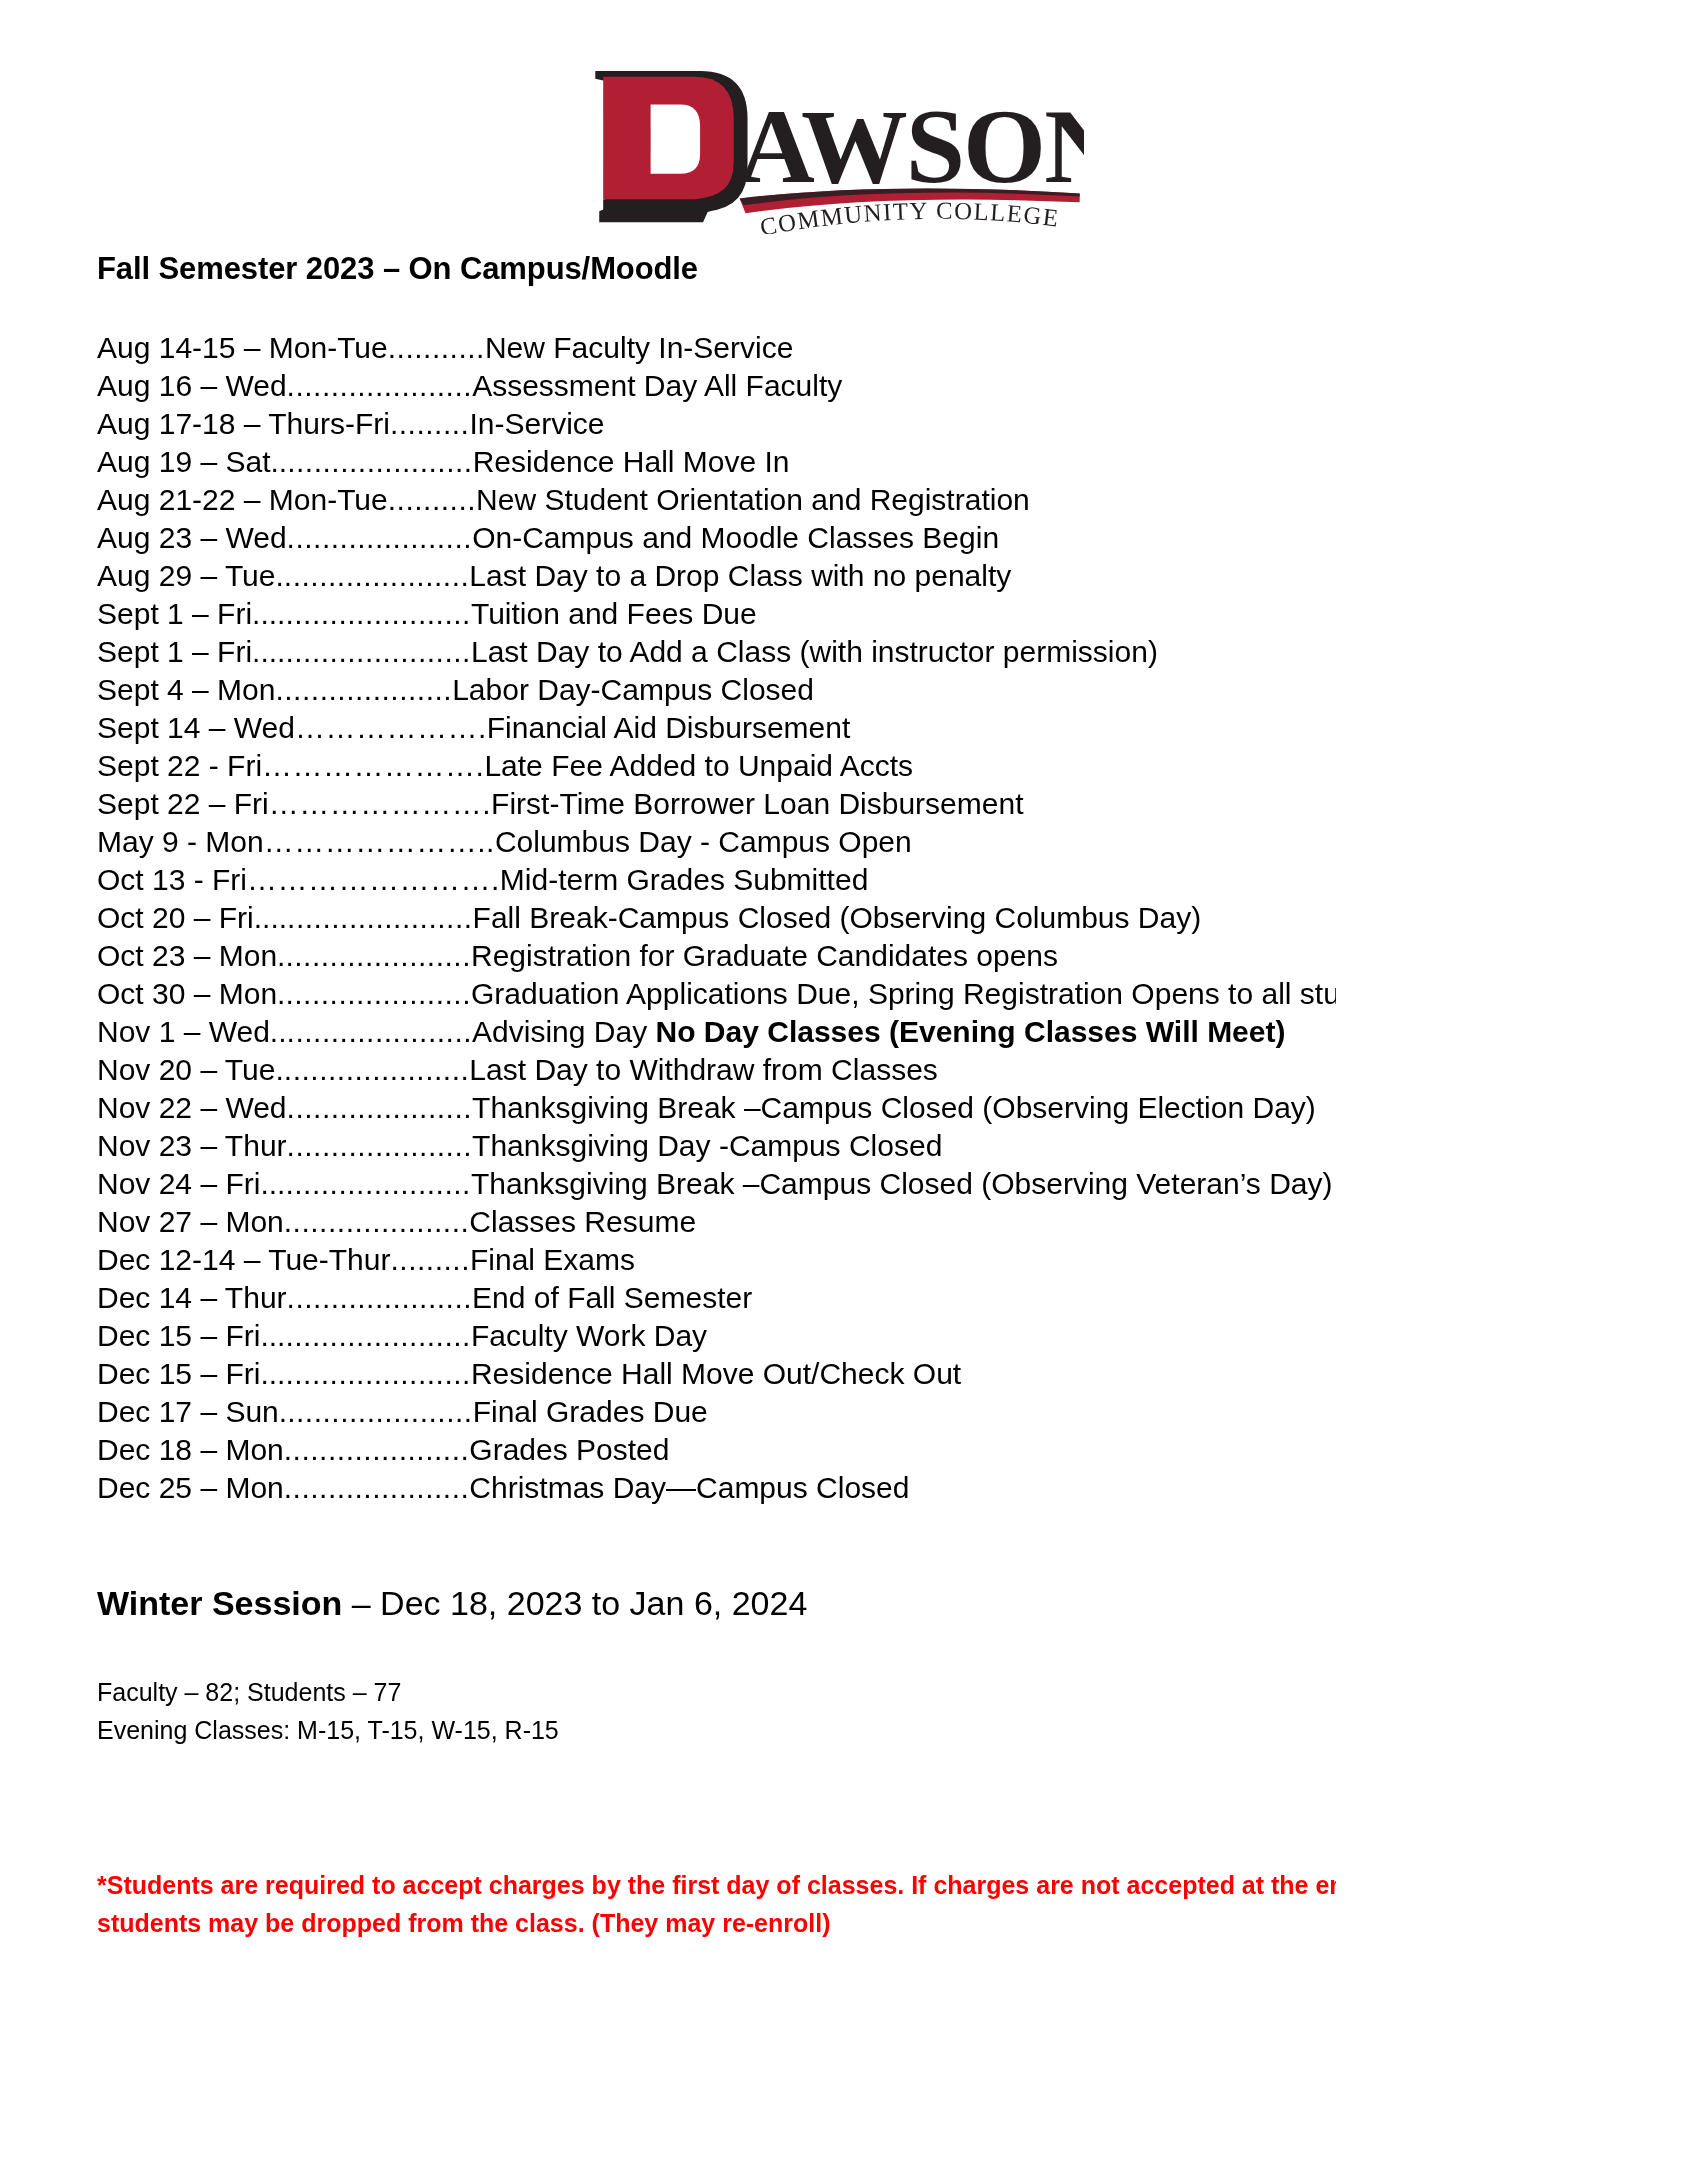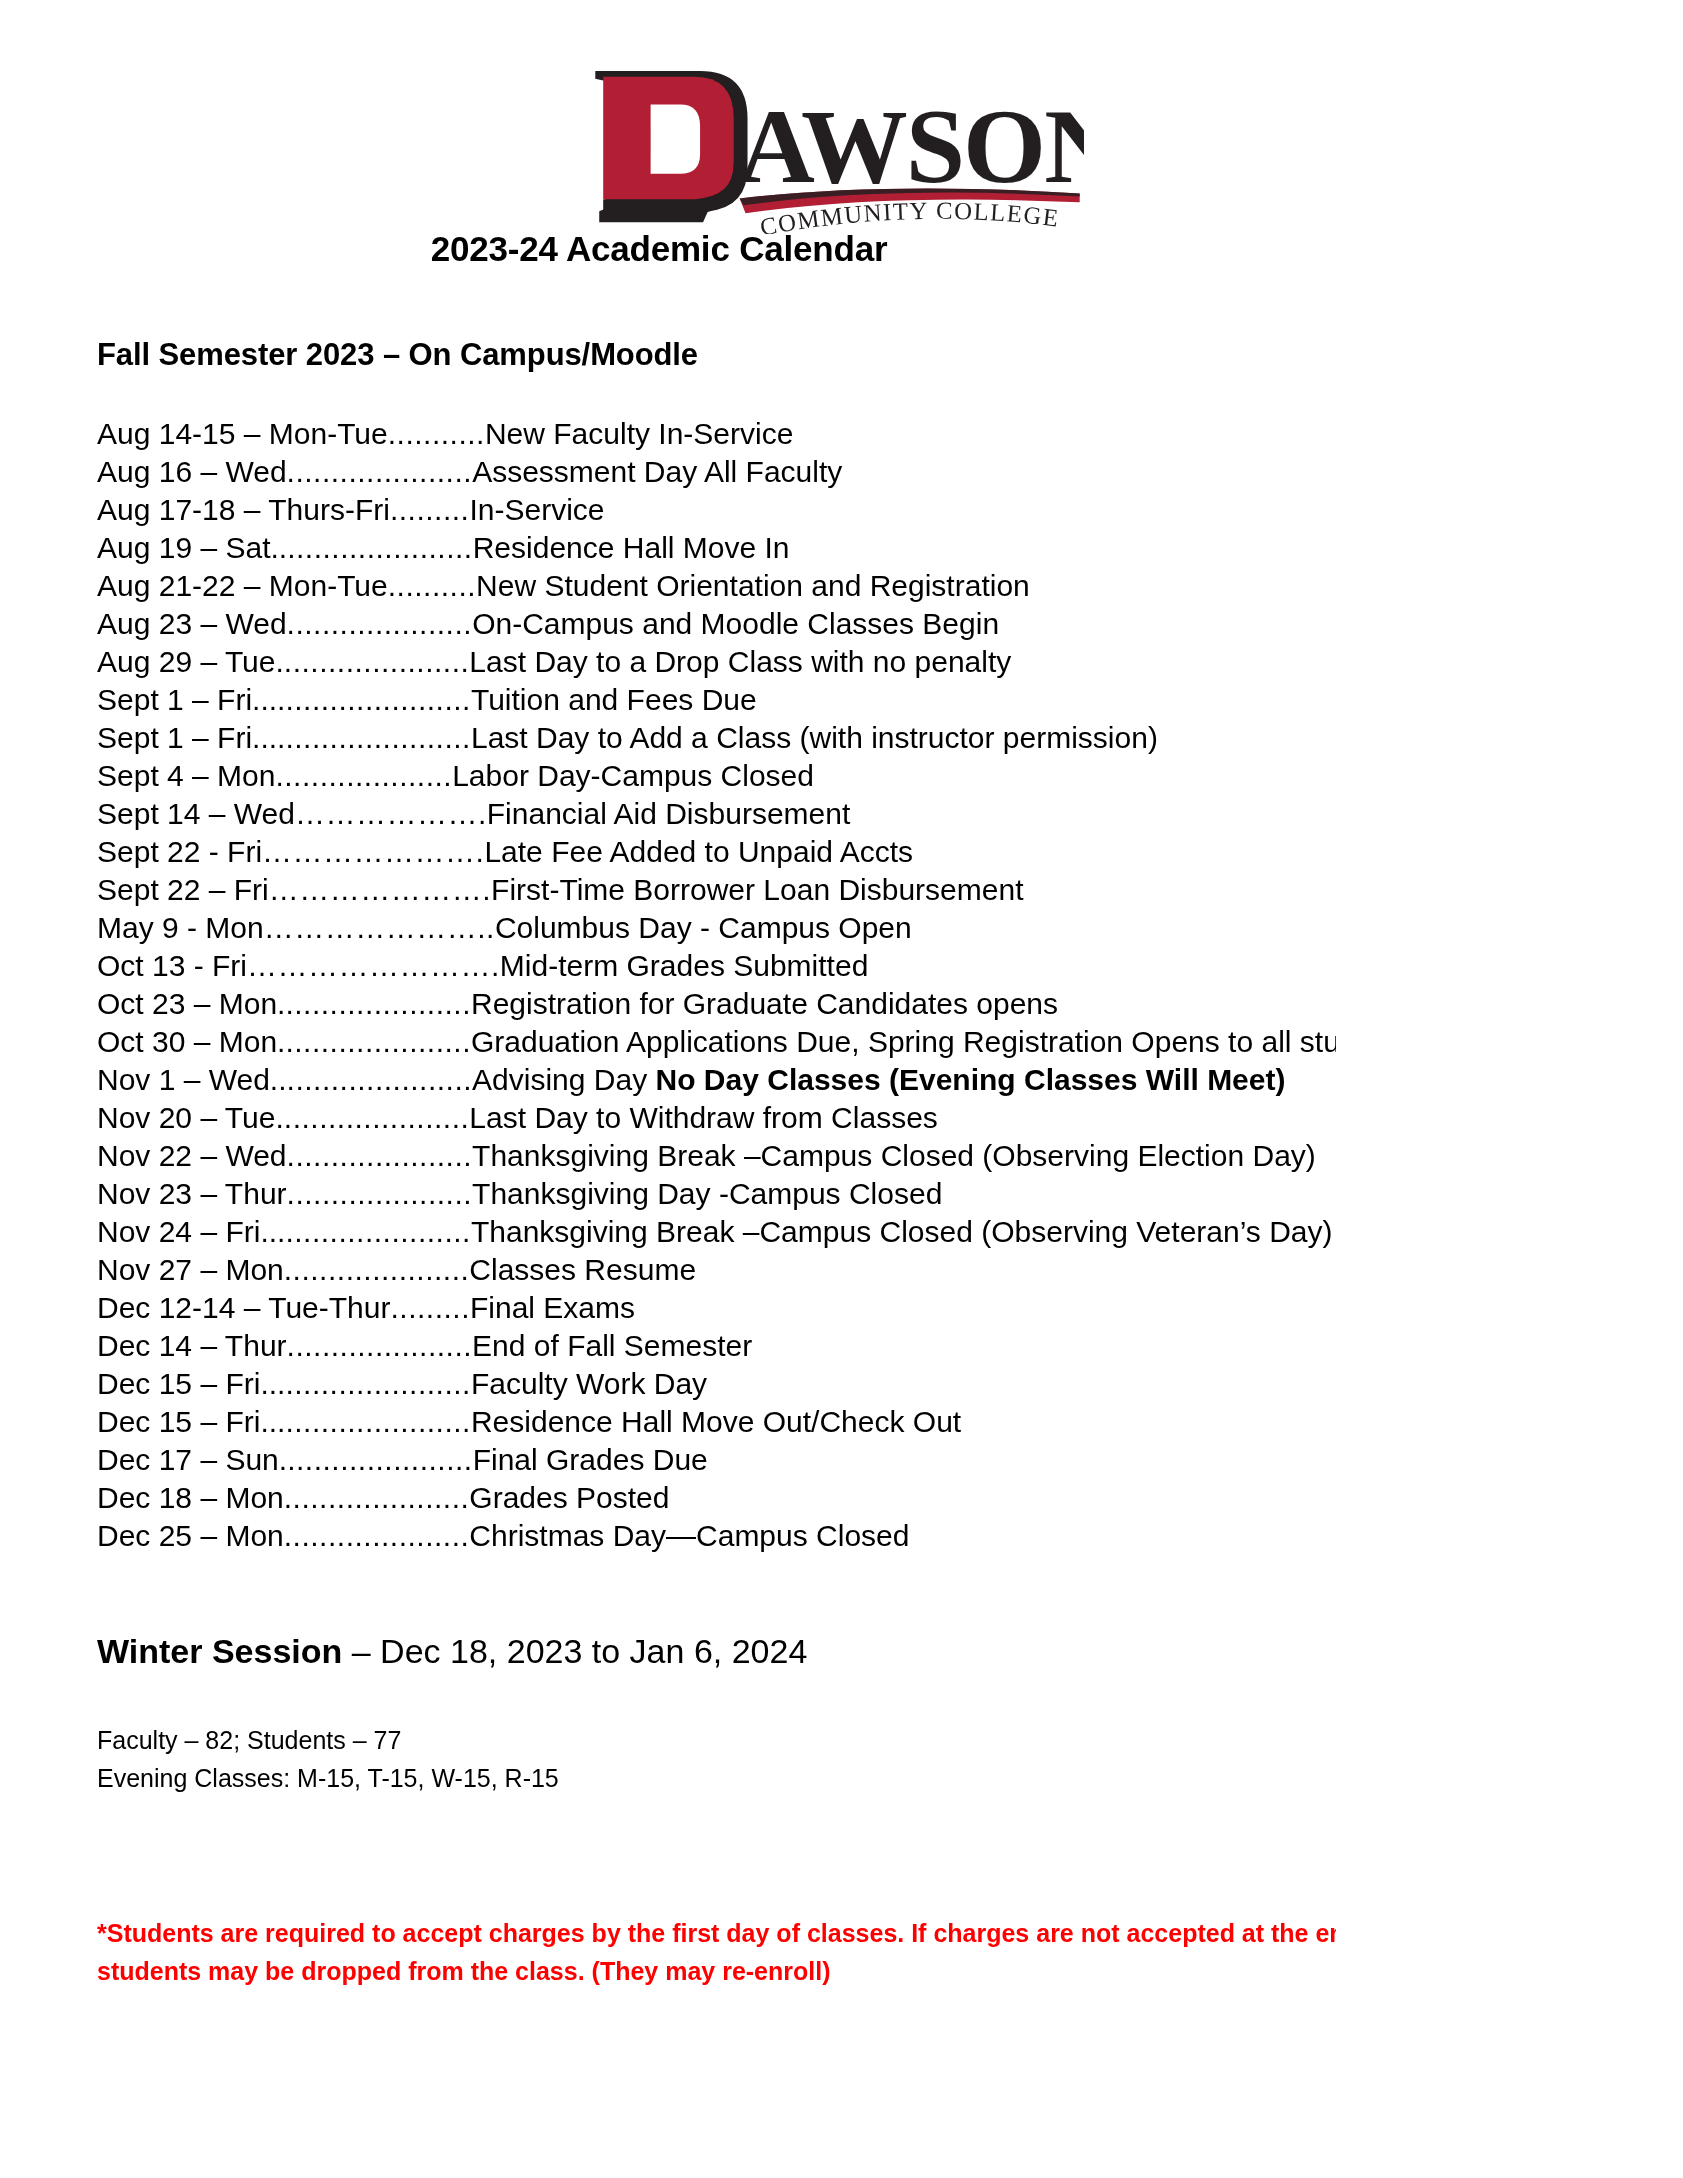--- a/index.html
+++ b/index.html
@@ -126,40 +126,40 @@
         <defs>
           <path id="arcPath" d="M168 178 Q330 146 492 170" fill="none"></path>
         </defs>
         <text font-family="'Liberation Serif', serif" font-size="25" fill="#231f20" letter-spacing="1.5">
           <textPath href="#arcPath" startOffset="2%">COMMUNITY COLLEGE</textPath>
         </text>
       </svg>
     </div>
   </div>
 
-  <div class="doc-title">2023-24 Academic Calendar</div>
 
   <div class="section-heading">Fall Semester 2023 – On Campus/Moodle</div>
 
   <div class="cal-list">
       <div class="cal-row"><span class="cal-date">Aug 14-15 – Mon-Tue</span><span class="cal-leader">...........</span><span class="cal-desc">New Faculty In-Service</span></div>
       <div class="cal-row gap"><span class="cal-date">Aug 16 – Wed </span><span class="cal-leader">.....................</span><span class="cal-desc">Assessment Day All Faculty</span></div>
       <div class="cal-row gap"><span class="cal-date">Aug 17-18 – Thurs-Fri </span><span class="cal-leader">.........</span><span class="cal-desc">In-Service</span></div>
       <div class="cal-row gap"><span class="cal-date">Aug 19 – Sat.. </span><span class="cal-leader">.....................</span><span class="cal-desc">Residence Hall Move In</span></div>
       <div class="cal-row"><span class="cal-date">Aug 21-22 – Mon-Tue</span><span class="cal-leader">..........</span><span class="cal-desc">New Student Orientation and Registration</span></div>
       <div class="cal-row gap"><span class="cal-date">Aug 23 – Wed </span><span class="cal-leader">.....................</span><span class="cal-desc">On-Campus and Moodle Classes Begin</span></div>
       <div class="cal-row gap"><span class="cal-date">Aug 29 – Tue. </span><span class="cal-leader">.....................</span><span class="cal-desc">Last Day to a Drop Class with no penalty</span></div>
       <div class="cal-row gap"><span class="cal-date">Sept 1 – Fri.... </span><span class="cal-leader">.....................</span><span class="cal-desc">Tuition and Fees Due</span></div>
       <div class="cal-row gap"><span class="cal-date">Sept 1 – Fri.... </span><span class="cal-leader">.....................</span><span class="cal-desc">Last Day to Add a Class (with instructor permission)</span></div>
       <div class="cal-row gap"><span class="cal-date">Sept 4 – Mon </span><span class="cal-leader">....................</span><span class="cal-desc">Labor Day-Campus Closed</span></div>
       <div class="cal-row"><span class="cal-date">Sept 14 – Wed</span><span class="cal-leader">……………….</span><span class="cal-desc">Financial Aid Disbursement</span></div>
       <div class="cal-row"><span class="cal-date">Sept 22 - Fri</span><span class="cal-leader">………………….</span><span class="cal-desc">Late Fee Added to Unpaid Accts</span></div>
       <div class="cal-row"><span class="cal-date">Sept 22 – Fri</span><span class="cal-leader">………………….</span><span class="cal-desc">First-Time Borrower Loan Disbursement</span></div>
       <div class="cal-row"><span class="cal-date">May 9 - Mon</span><span class="cal-leader">…………………..</span><span class="cal-desc">Columbus Day - Campus Open</span></div>
       <div class="cal-row"><span class="cal-date">Oct 13 - Fri</span><span class="cal-leader">…………………….</span><span class="cal-desc">Mid-term Grades Submitted</span></div>
+      <div class="cal-row gap"><span class="cal-date">Oct 20 – Fri.... </span><span class="cal-leader">.....................</span><span class="cal-desc">Fall Break-Campus Closed (Observing Columbus Day)</span></div>
       <div class="cal-row gap"><span class="cal-date">Oct 23 – Mon. </span><span class="cal-leader">.....................</span><span class="cal-desc">Registration for Graduate Candidates opens</span></div>
       <div class="cal-row gap"><span class="cal-date">Oct 30 – Mon. </span><span class="cal-leader">.....................</span><span class="cal-desc">Graduation Applications Due, Spring Registration Opens to all students</span></div>
       <div class="cal-row gap"><span class="cal-date">Nov 1 – Wed.. </span><span class="cal-leader">.....................</span><span class="cal-desc">Advising Day <b>No Day Classes (Evening Classes Will Meet)</b></span></div>
       <div class="cal-row gap"><span class="cal-date">Nov 20 – Tue. </span><span class="cal-leader">.....................</span><span class="cal-desc">Last Day to Withdraw from Classes</span></div>
       <div class="cal-row gap"><span class="cal-date">Nov 22 – Wed </span><span class="cal-leader">.....................</span><span class="cal-desc">Thanksgiving Break –Campus Closed (Observing Election Day)</span></div>
       <div class="cal-row gap"><span class="cal-date">Nov 23 – Thur </span><span class="cal-leader">.....................</span><span class="cal-desc">Thanksgiving Day -Campus Closed</span></div>
       <div class="cal-row gap"><span class="cal-date">Nov 24 – Fri... </span><span class="cal-leader">.....................</span><span class="cal-desc">Thanksgiving Break –Campus Closed (Observing Veteran’s Day)</span></div>
       <div class="cal-row gap"><span class="cal-date">Nov 27 – Mon  </span><span class="cal-leader">.....................</span><span class="cal-desc">Classes Resume</span></div>
       <div class="cal-row gap"><span class="cal-date">Dec 12-14 – Tue-Thur </span><span class="cal-leader">.........</span><span class="cal-desc">Final Exams</span></div>
       <div class="cal-row gap"><span class="cal-date">Dec 14 – Thur </span><span class="cal-leader">.....................</span><span class="cal-desc">End of Fall Semester</span></div>

